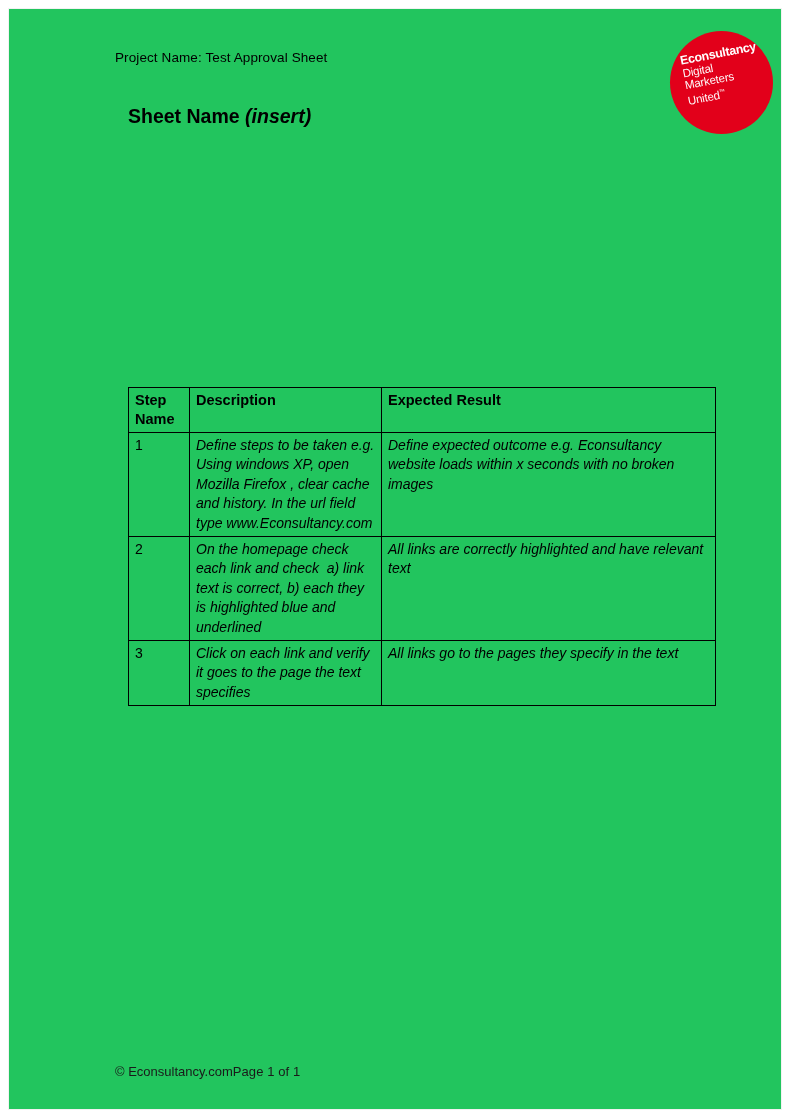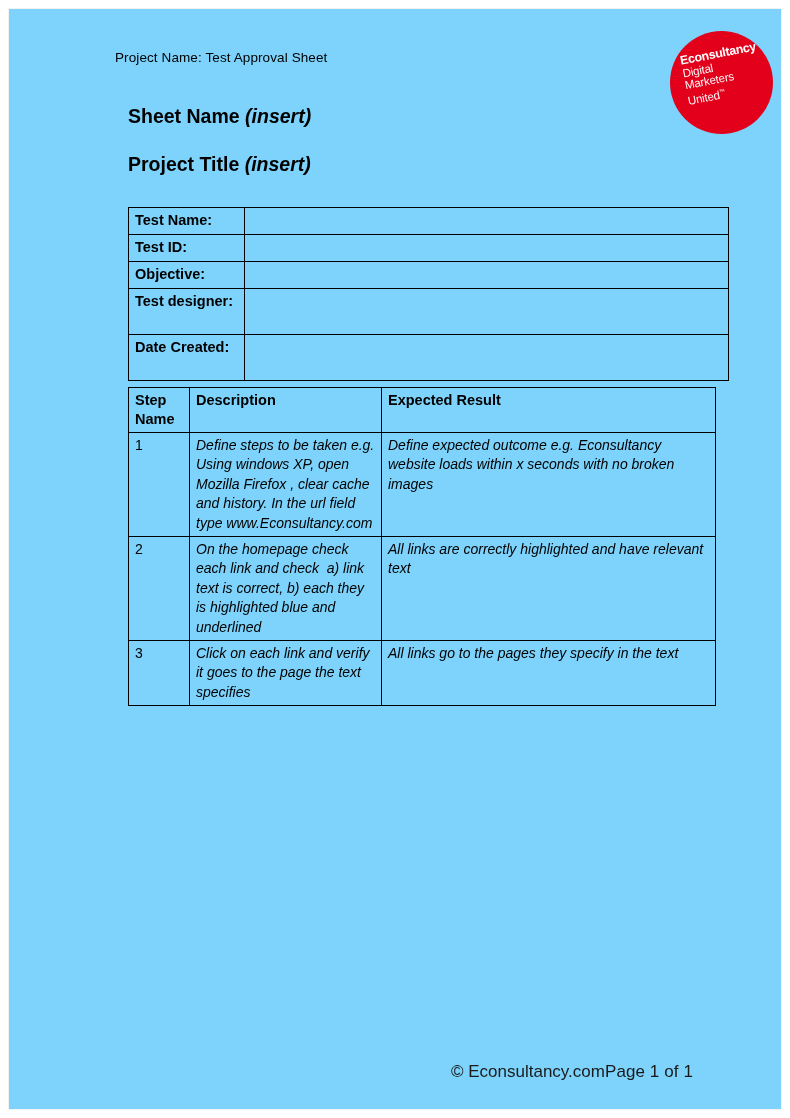--- a/index.html
+++ b/index.html
@@ -18,21 +18,21 @@
   }
 
   
   .page-frame {
     position: absolute;
     left: 8px;
     top: 8px;
     width: 774px;
     height: 1102px;
     border: 1px solid #f2f2f2;
-    background: #7dd3fc;
+    background: #22c55e;
   }
 
   .page-inner {
     position: absolute;
     left: 0; top: 0;
     width: 100%;
     height: 100%;
   }
 
   
@@ -153,23 +153,23 @@
 
   .wrapline { white-space: pre-wrap; }
 
   
   .footer {
     position: absolute;
     left: 106px;
     top: 1055px;
     width: 578px;
     display: flex;
-    justify-content: flex-end;
+    justify-content: flex-start;
     align-items: baseline;
-    font-size: 17px;
+    font-size: 13px;
     line-height: 15px;
     color: #1a1a1a;
   }
   .footer .page-num { letter-spacing: 0.1px; }
 </style>
 </head>
 <body>
 
 <div class="page-frame">
   <div class="page-inner">
@@ -180,46 +180,21 @@
       <div class="logo-text">
         <div class="logo-brand">Econsultancy</div>
         <div class="logo-tag">Digital</div>
         <div class="logo-tag">Marketers</div>
         <div class="logo-tag"><span>United</span><span class="logo-tm">™</span></div>
       </div>
     </div>
 
     <div class="title-block doc-title" id="client-title"><span>Sheet Name </span><span class="insert">(insert)</span></div>
 
-    <div class="title-block doc-title" id="project-title"><span>Project Title </span><span class="insert">(insert)</span></div>
-
-    <table id="meta-table">
-      <tbody>
-        <tr>
-          <td class="label">Test Name:</td>
-          <td class="value"></td>
-        </tr>
-        <tr>
-          <td class="label">Test ID:</td>
-          <td class="value"></td>
-        </tr>
-        <tr>
-          <td class="label">Objective:</td>
-          <td class="value"></td>
-        </tr>
-        <tr class="tall">
-          <td class="label">Test designer:</td>
-          <td class="value"></td>
-        </tr>
-        <tr class="tall">
-          <td class="label">Date Created:</td>
-          <td class="value"></td>
-        </tr>
-      </tbody>
-    </table>
+
 
     <table id="steps-table">
       <thead>
         <tr>
           <th class="col-step">Step Name</th>
           <th class="col-desc">Description</th>
           <th class="col-exp">Expected Result</th>
         </tr>
       </thead>
       <tbody>

